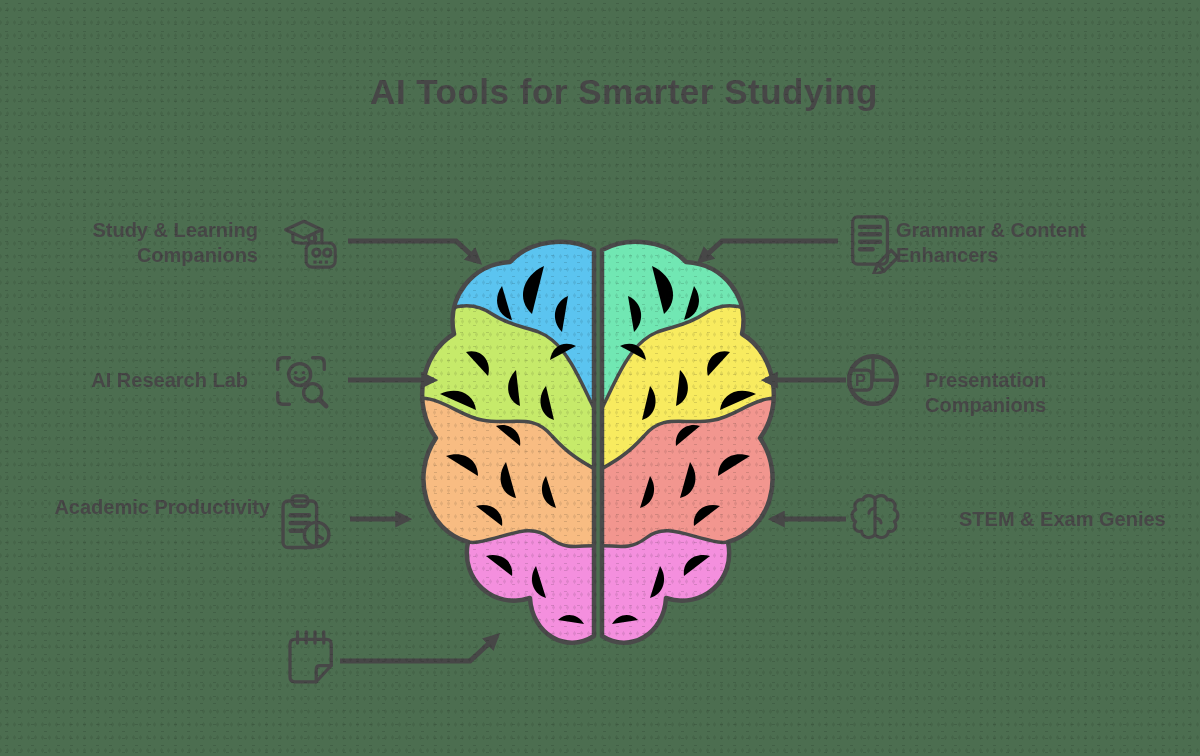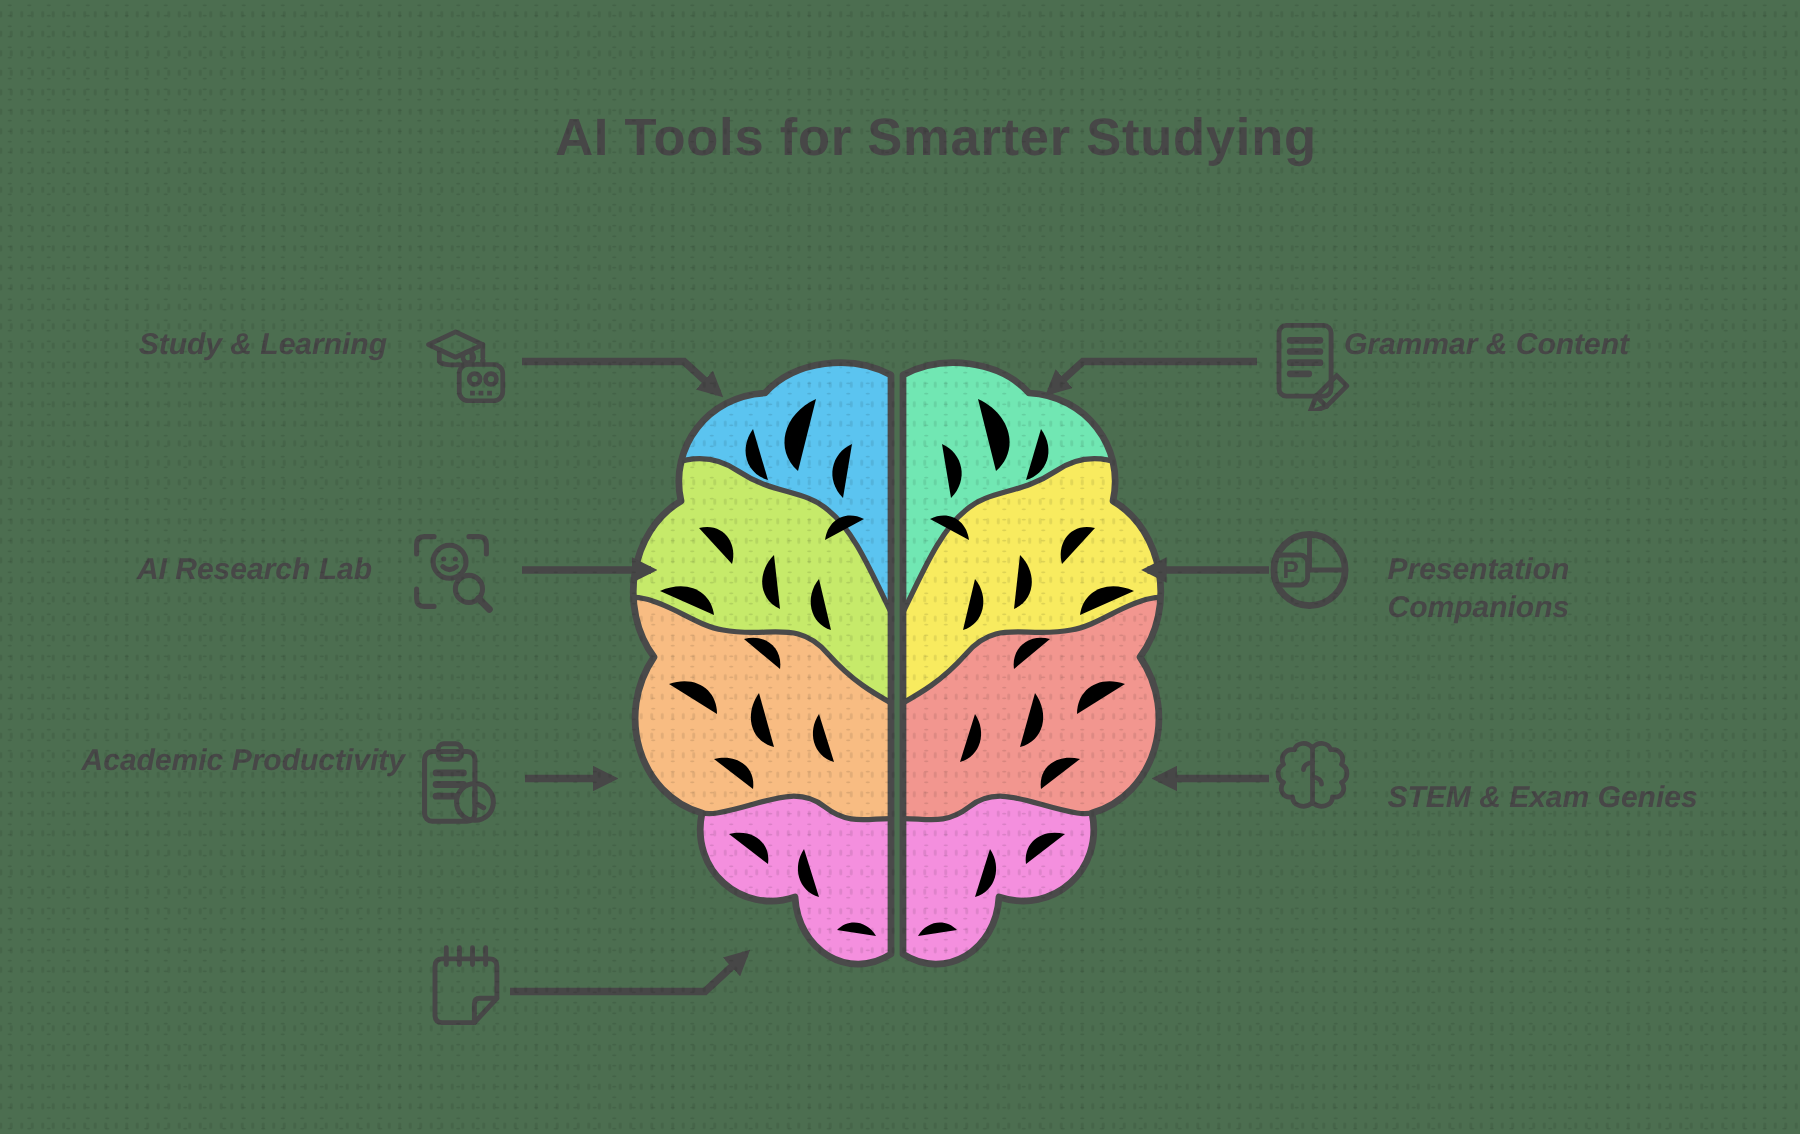--- a/index.html
+++ b/index.html
@@ -31,21 +31,21 @@
     margin:0;
   }
   .callout-label {
     position:absolute;
     font-size:20px; font-weight:bold; line-height:25px;
     color: var(--text, #474747);
     width:240px;
   }
   .callout-label.align-right { text-align:right; }
   .callout-label.align-left  { text-align:left; }
-  .callout-label .ln { display:block;font-style:italic; }
+  .callout-label .ln { display:block; }
   .icon { position:absolute; }
   .icon svg { display:block; }
   .icon path, .icon rect, .icon circle, .icon line {
     fill:none;
     stroke: var(--ink, #474747);
     stroke-width:2.6;
     stroke-linecap:round;
     stroke-linejoin:round;
   }
   .icon .fillink { fill:var(--ink,#474747); stroke:none; }
@@ -130,20 +130,21 @@
     <path class="arrow" marker-end="url(#ah)" d="M838,241 L722,241 L700,261"></path>
     <path class="arrow" marker-end="url(#ah)" d="M348,380 L434,380"></path>
     <path class="arrow" marker-end="url(#ah)" d="M846,380 L765,380"></path>
     <path class="arrow" marker-end="url(#ah)" d="M350,519 L408,519"></path>
     <path class="arrow" marker-end="url(#ah)" d="M846,519 L772,519"></path>
     <path class="arrow" marker-end="url(#ah)" d="M340,661 L470,661 L497,636"></path>
   </svg>
 
   <div class="callout-label align-right" style="left:18px; top:218px;">
     <span class="ln">Study &amp; Learning</span>
+    <span class="ln">Companions</span>
   </div>
   <div class="icon" style="left:282px; top:214px;">
     <svg width="58" height="58" viewBox="0 0 48 48">
       <path d="M3,13 L18,6 L33,13 L18,20 Z"></path>
       <path d="M9,17 v5 c0,3 18,3 18,0 v-5"></path>
       <path d="M33,13 v7"></path>
       <circle class="fillink" cx="33" cy="22" r="1.5"></circle>
       <circle cx="25" cy="20" r="3"></circle>
       <rect x="20" y="24" width="24" height="20" rx="5"></rect>
       <circle cx="28.5" cy="32" r="3"></circle>
@@ -192,20 +193,21 @@
       <path d="M41,31 h-9 q-3,0 -3,3 v10"></path>
       <path d="M14,4 v9"></path>
       <path d="M21,4 v9"></path>
       <path d="M28,4 v9"></path>
       <path d="M35,4 v9"></path>
     </svg>
   </div>
 
   <div class="callout-label align-left" style="left:896px; top:218px;">
     <span class="ln">Grammar &amp; Content</span>
+    <span class="ln">Enhancers</span>
   </div>
   <div class="icon" style="left:845px; top:212px;">
     <svg width="60" height="62" viewBox="0 0 48 50">
       <rect x="6" y="4" width="28" height="38" rx="4"></rect>
       <path class="thick" d="M12,12 h16"></path>
       <path class="thick" d="M12,18 h16"></path>
       <path class="thick" d="M12,24 h16"></path>
       <path class="thick" d="M12,30 h10"></path>
       <path d="M26,42 L37,31 l5.5,5.5 L31.5,47.5 Z" fill="#4C6E50"></path>
       <path d="M26,42 l-3.5,9 l9,-3.5" fill="#4C6E50"></path>
@@ -218,21 +220,21 @@
   <div class="icon" style="left:843px; top:350px;">
     <svg width="60" height="60" viewBox="0 0 48 48">
       <circle class="thick" cx="24" cy="24" r="19"></circle>
       <path d="M24,24 V7"></path>
       <path d="M24,24 H41"></path>
       <rect x="5" y="16" width="18" height="16" rx="4" fill="#4C6E50"></rect>
       <text x="14" y="28.5" text-anchor="middle" font-size="13" fill="#474747">P</text>
     </svg>
   </div>
 
-  <div class="callout-label align-left" style="left:925px; top:507px;margin-top:13px;">
+  <div class="callout-label align-left" style="left:959px; top:507px;">
     <span class="ln">STEM &amp; Exam Genies</span>
   </div>
   <div class="icon" style="left:846px; top:488px;">
     <svg width="58" height="60" viewBox="0 0 48 48">
       <path d="M24,8 C21,4 15,5 14,9 C9,8 6,13 8,17 C4,19 4,25 8,27 C5,31 8,36 13,35 C13,40 20,42 24,38 C28,42 35,40 35,35 C40,36 43,31 40,27 C44,25 44,19 40,17 C42,13 39,8 34,9 C33,5 27,4 24,8 Z"></path>
       <path d="M24,9 V38"></path>
       <path d="M24,16 c-3,0 -5,2 -5,4"></path>
       <path d="M24,24 c3,0 5,2 5,4"></path>
     </svg>
   </div>

